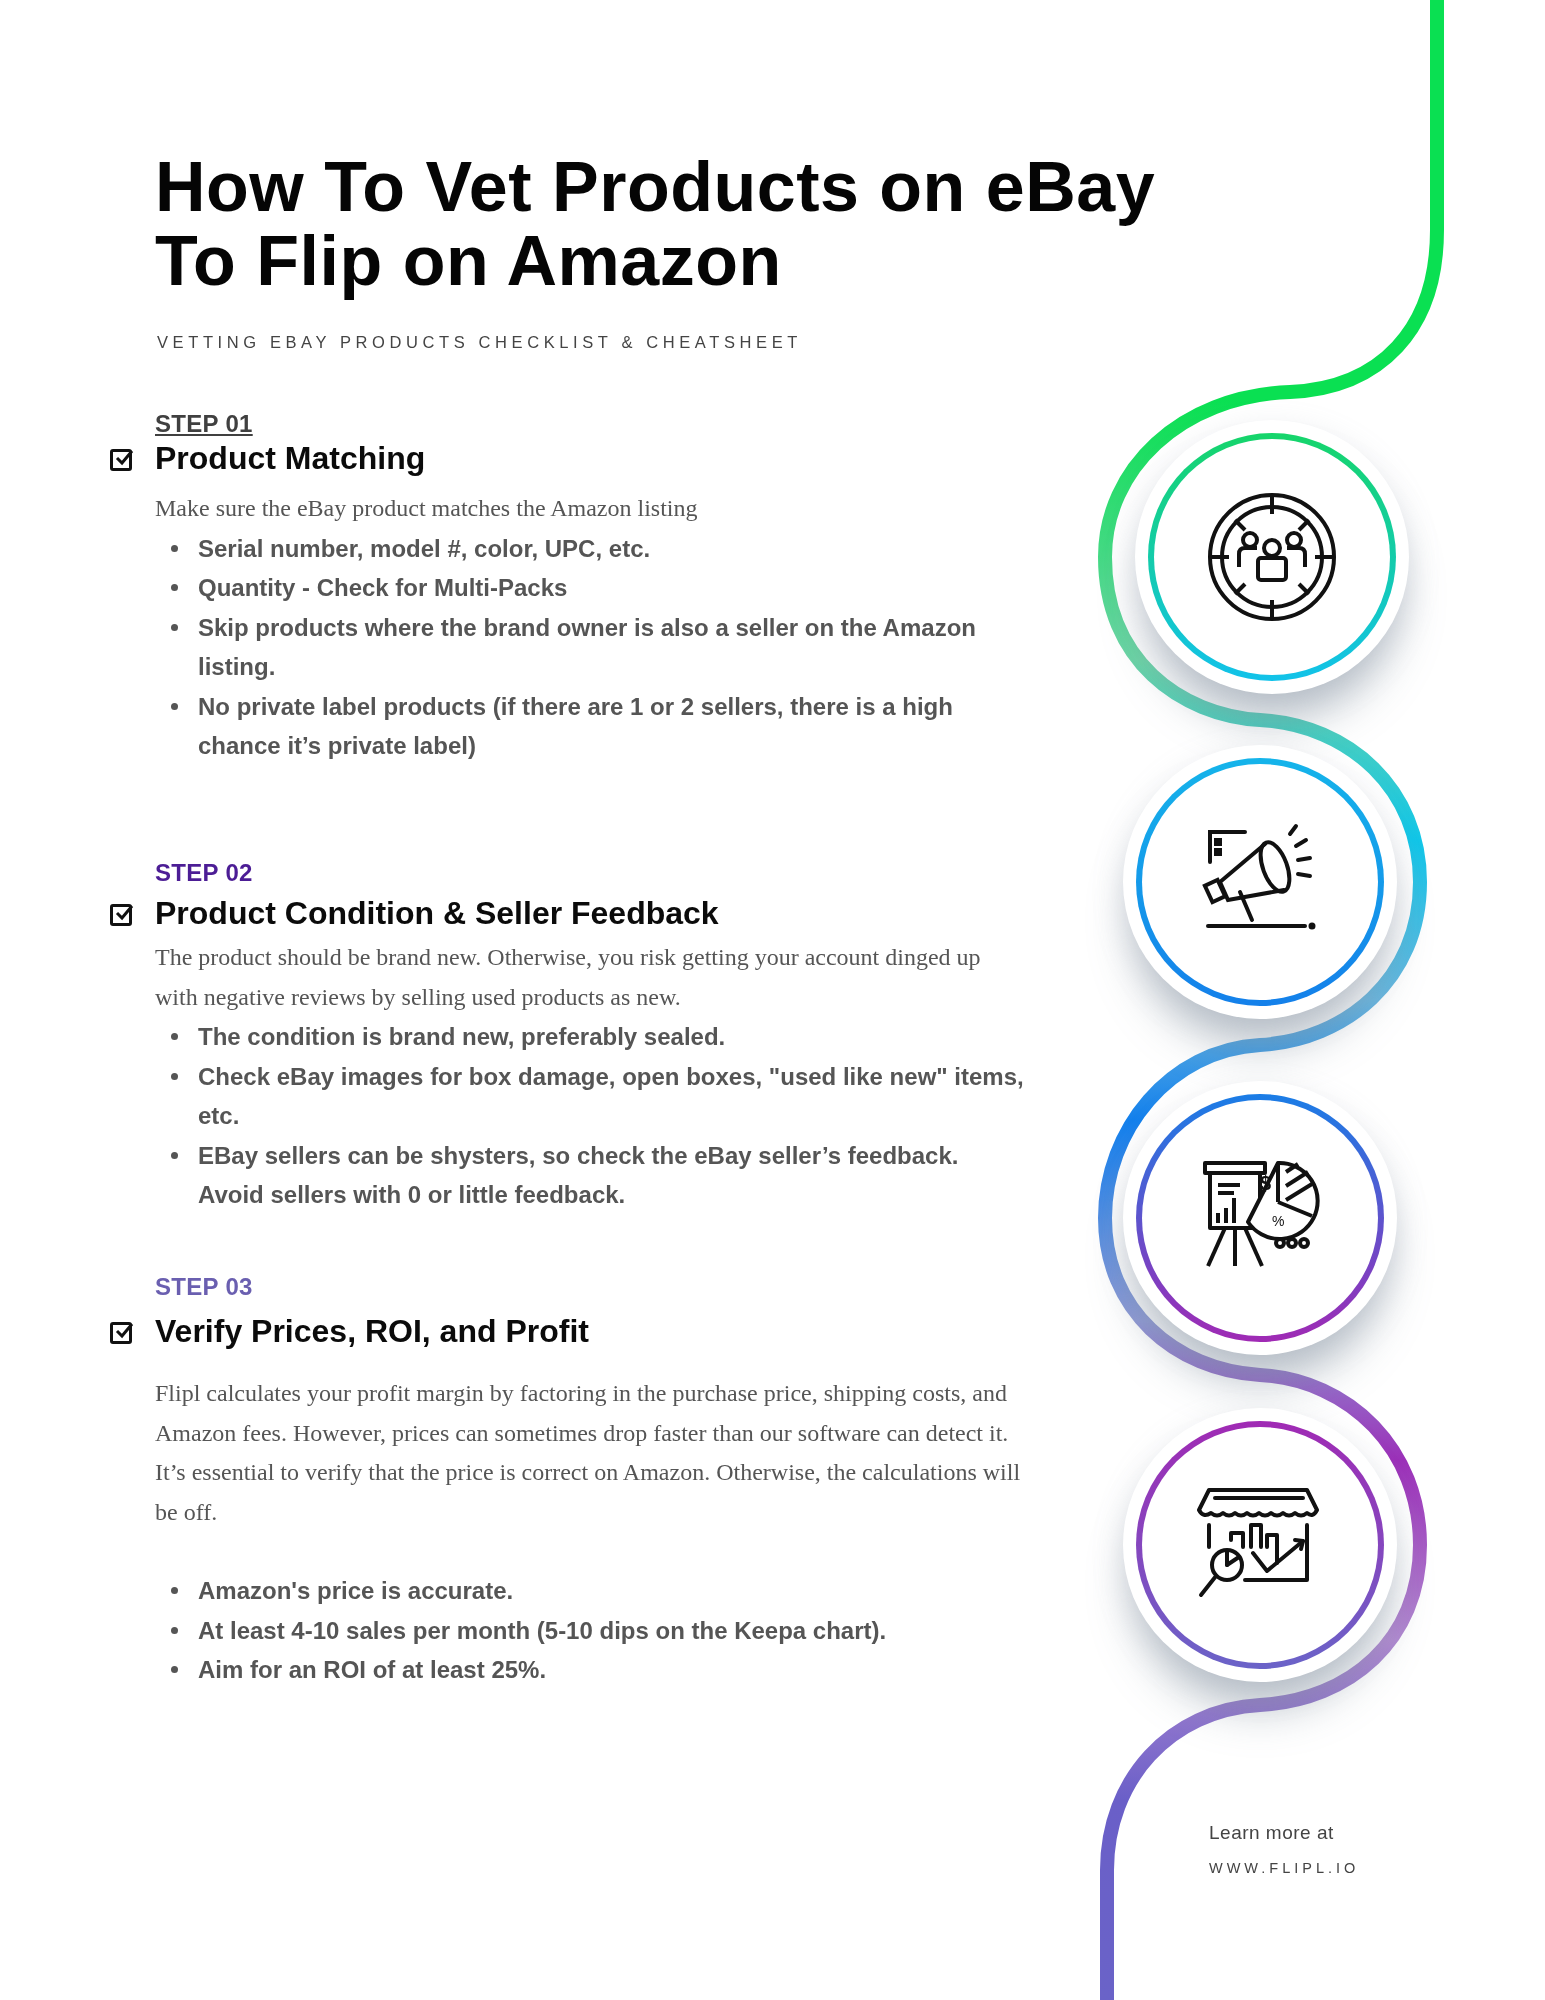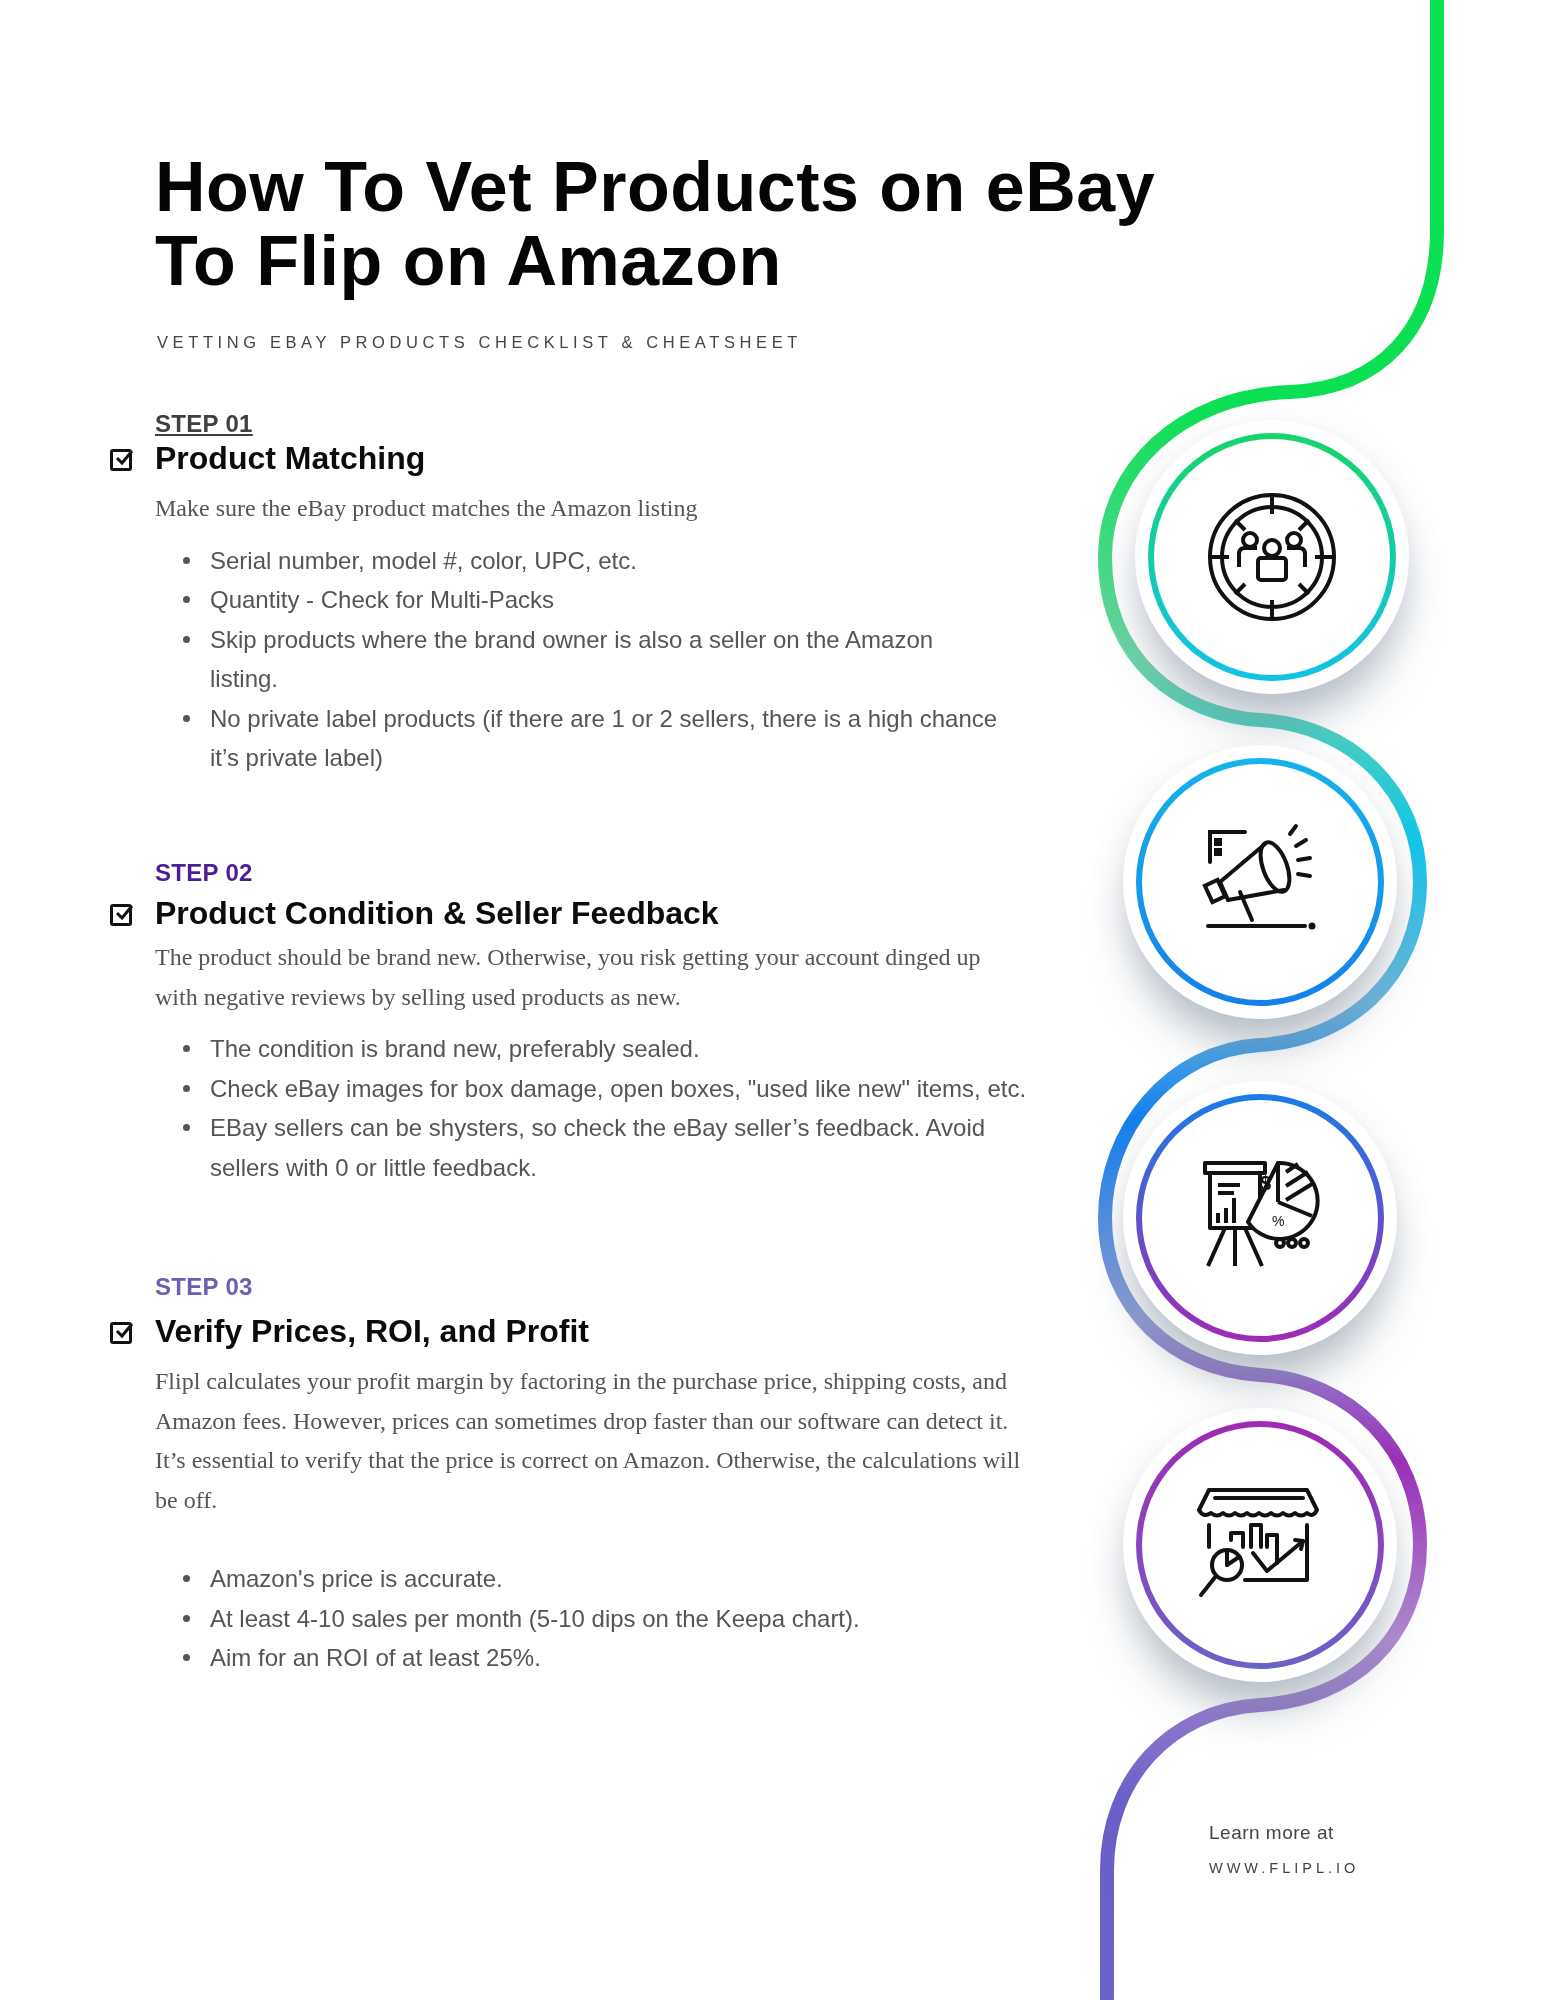--- a/index.html
+++ b/index.html
@@ -8,21 +8,21 @@
   .abs { position: absolute; }
   #path-svg { position: absolute; left: 0; top: 0; width: 1545px; height: 2000px; pointer-events: none; }
   .title { left: 155px; top: 150px; font-size: 70px; font-weight: bold; line-height: 74px; color: #050505; letter-spacing: 0.5px; margin: 0; }
   .subtitle { left: 157px; top: 333px; font-size: 16.5px; letter-spacing: 4.6px; color: #444; text-transform: uppercase; }
   .step-label { font-size: 24px; font-weight: bold; letter-spacing: 0.3px; }
   .step-heading { font-size: 32px; font-weight: bold; color: #0b0b0b; display: flex; align-items: flex-start; }
   .checkbox { position: absolute; left: -45px; width: 22px; height: 22px; border: 3px solid #111; border-radius: 3px; box-sizing: border-box; }
   .checkbox svg { position: absolute; left: 1px; top: -4px; }
   .section { position: absolute; left: 155px; width: 900px; }
   .para { font-size: 24px; color: #555; line-height: 39.5px; margin: 0; font-family: Liberation Serif, serif; }
-  ul.bullets { list-style: none; margin: 12px; padding: 0 0 0 43px; }
+  ul.bullets { list-style: none; margin: 0; padding: 0 0 0 43px; font-weight: bold; }
   ul.bullets li { position: relative; font-size: 24px; color: #555; line-height: 39.5px; }
   ul.bullets li::before { content: ""; position: absolute; left: -27px; top: 16px; width: 7px; height: 7px; border-radius: 50%; background: #555; }
   .circle-wrap { position: absolute; width: 274px; height: 274px; border-radius: 50%; background: #fff;
                  box-shadow: 0 38px 45px -10px rgba(120,135,150,0.45), 0 10px 30px rgba(150,160,175,0.25); }
   .circle-ring { position: absolute; left: 13px; top: 13px; width: 248px; height: 248px; border-radius: 50%; box-sizing: border-box; padding: 6px; }
   .circle-inner { width: 100%; height: 100%; border-radius: 50%; background: #fff; display: flex; align-items: center; justify-content: center; }
   .footer-learn { font-size: 19px; color: #444; letter-spacing: 0.5px; }
   .footer-url { font-size: 14.5px; color: #444; letter-spacing: 4px; }
 </style>
 </head>
@@ -120,21 +120,21 @@
 <div class="section" style="top:1273px;">
   <div class="step-label" style="color:#6a5fb0;">STEP 03</div>
   <div class="step-heading" style="position:relative; margin-top:12px;">
     <span class="checkbox" style="top:9px;">
       <svg width="20" height="20" viewBox="0 0 20 20">
           <path d="M3 10 L8 15 L18 3" fill="none" stroke="#111" stroke-width="3"></path>
         </svg>
     </span>
     <span>Verify Prices, ROI, and Profit</span>
   </div>
-  <p class="para" style="margin-top:12px; width:890px;">Flipl calculates your profit margin by factoring in the purchase price, shipping costs, and Amazon fees. However, prices can sometimes drop faster than our software can detect it. It’s essential to verify that the price is correct on Amazon. Otherwise, the calculations will be off.</p>
+  <p class="para" style="margin-top:24px; width:890px;">Flipl calculates your profit margin by factoring in the purchase price, shipping costs, and Amazon fees. However, prices can sometimes drop faster than our software can detect it. It’s essential to verify that the price is correct on Amazon. Otherwise, the calculations will be off.</p>
   <ul class="bullets" style="margin-top:39px; width:850px;">
     <li>Amazon's price is accurate.</li>
     <li>At least 4-10 sales per month (5-10 dips on the Keepa chart).</li>
     <li>Aim for an ROI of at least 25%.</li>
   </ul>
 </div>
 
 <div class="circle-wrap" style="left:1135px; top:420px;">
   <div class="circle-ring" style="background:linear-gradient(#16d56a,#12c2ea);">
     <div class="circle-inner">

